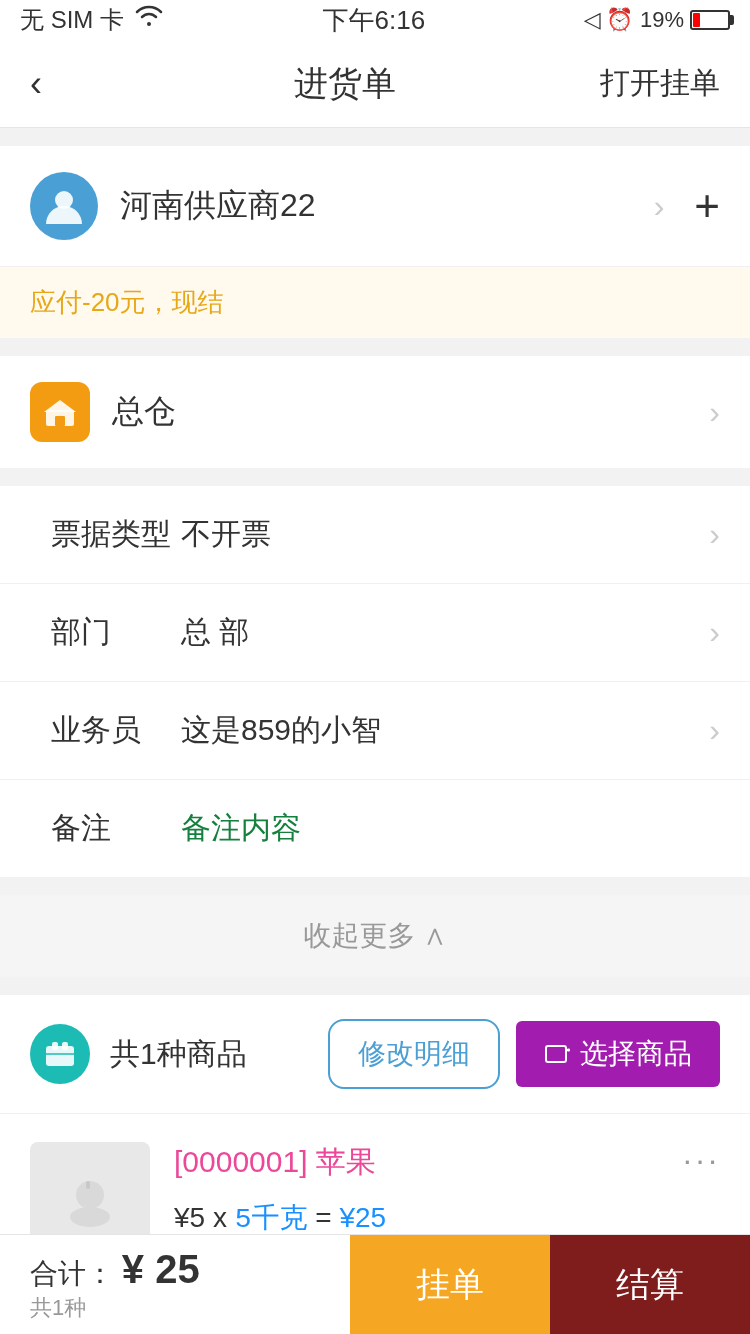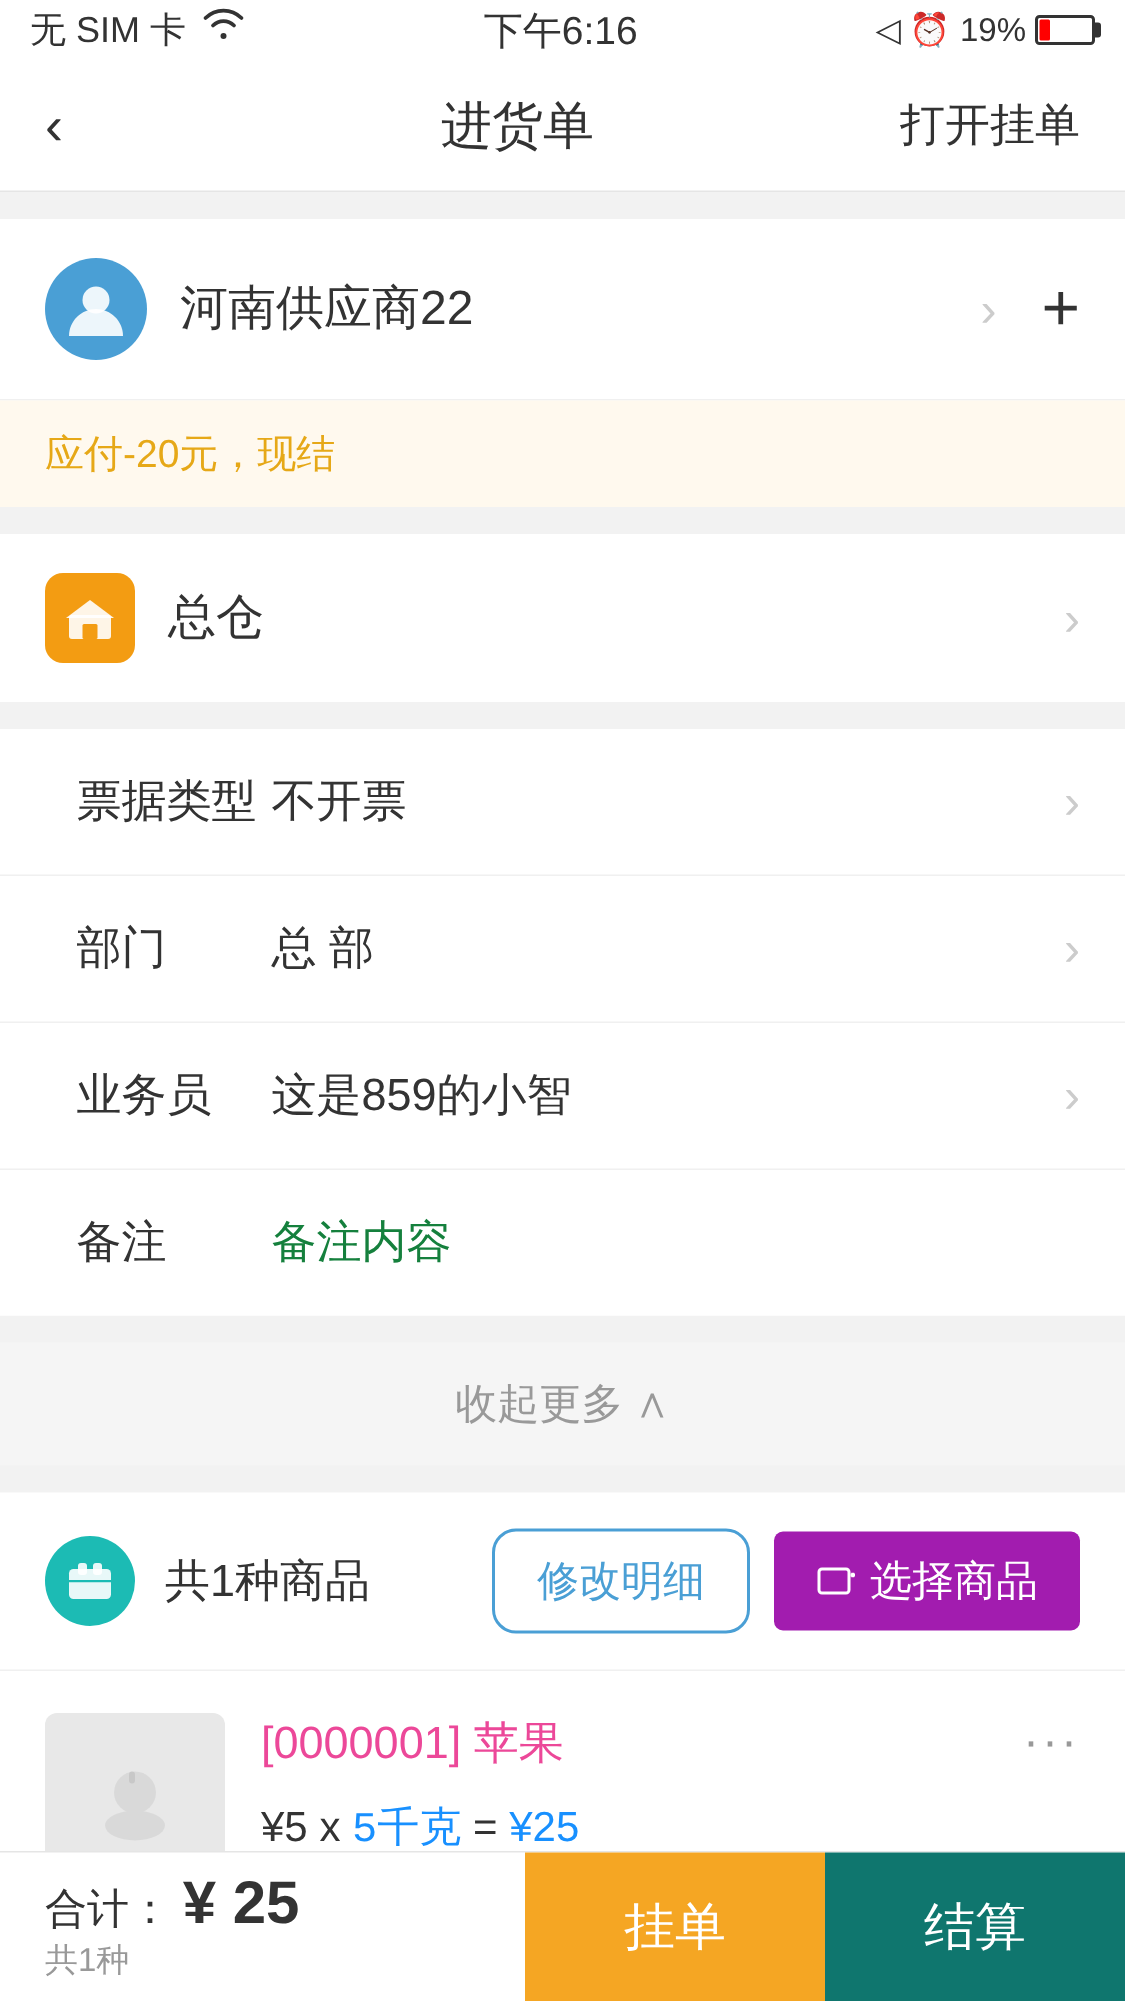--- a/index.html
+++ b/index.html
@@ -298,21 +298,21 @@
       font-size: 34px;
       display: flex;
       align-items: center;
       justify-content: center;
       cursor: pointer;
       flex-shrink: 0;
     }
     .footer-settle-btn {
       width: 200px;
       height: 100px;
-      background: #0f766e;
+      background: #7f1d1d;
       color: #fff;
       font-size: 34px;
       display: flex;
       align-items: center;
       justify-content: center;
       cursor: pointer;
       flex-shrink: 0;
     }
 
     .divider {

